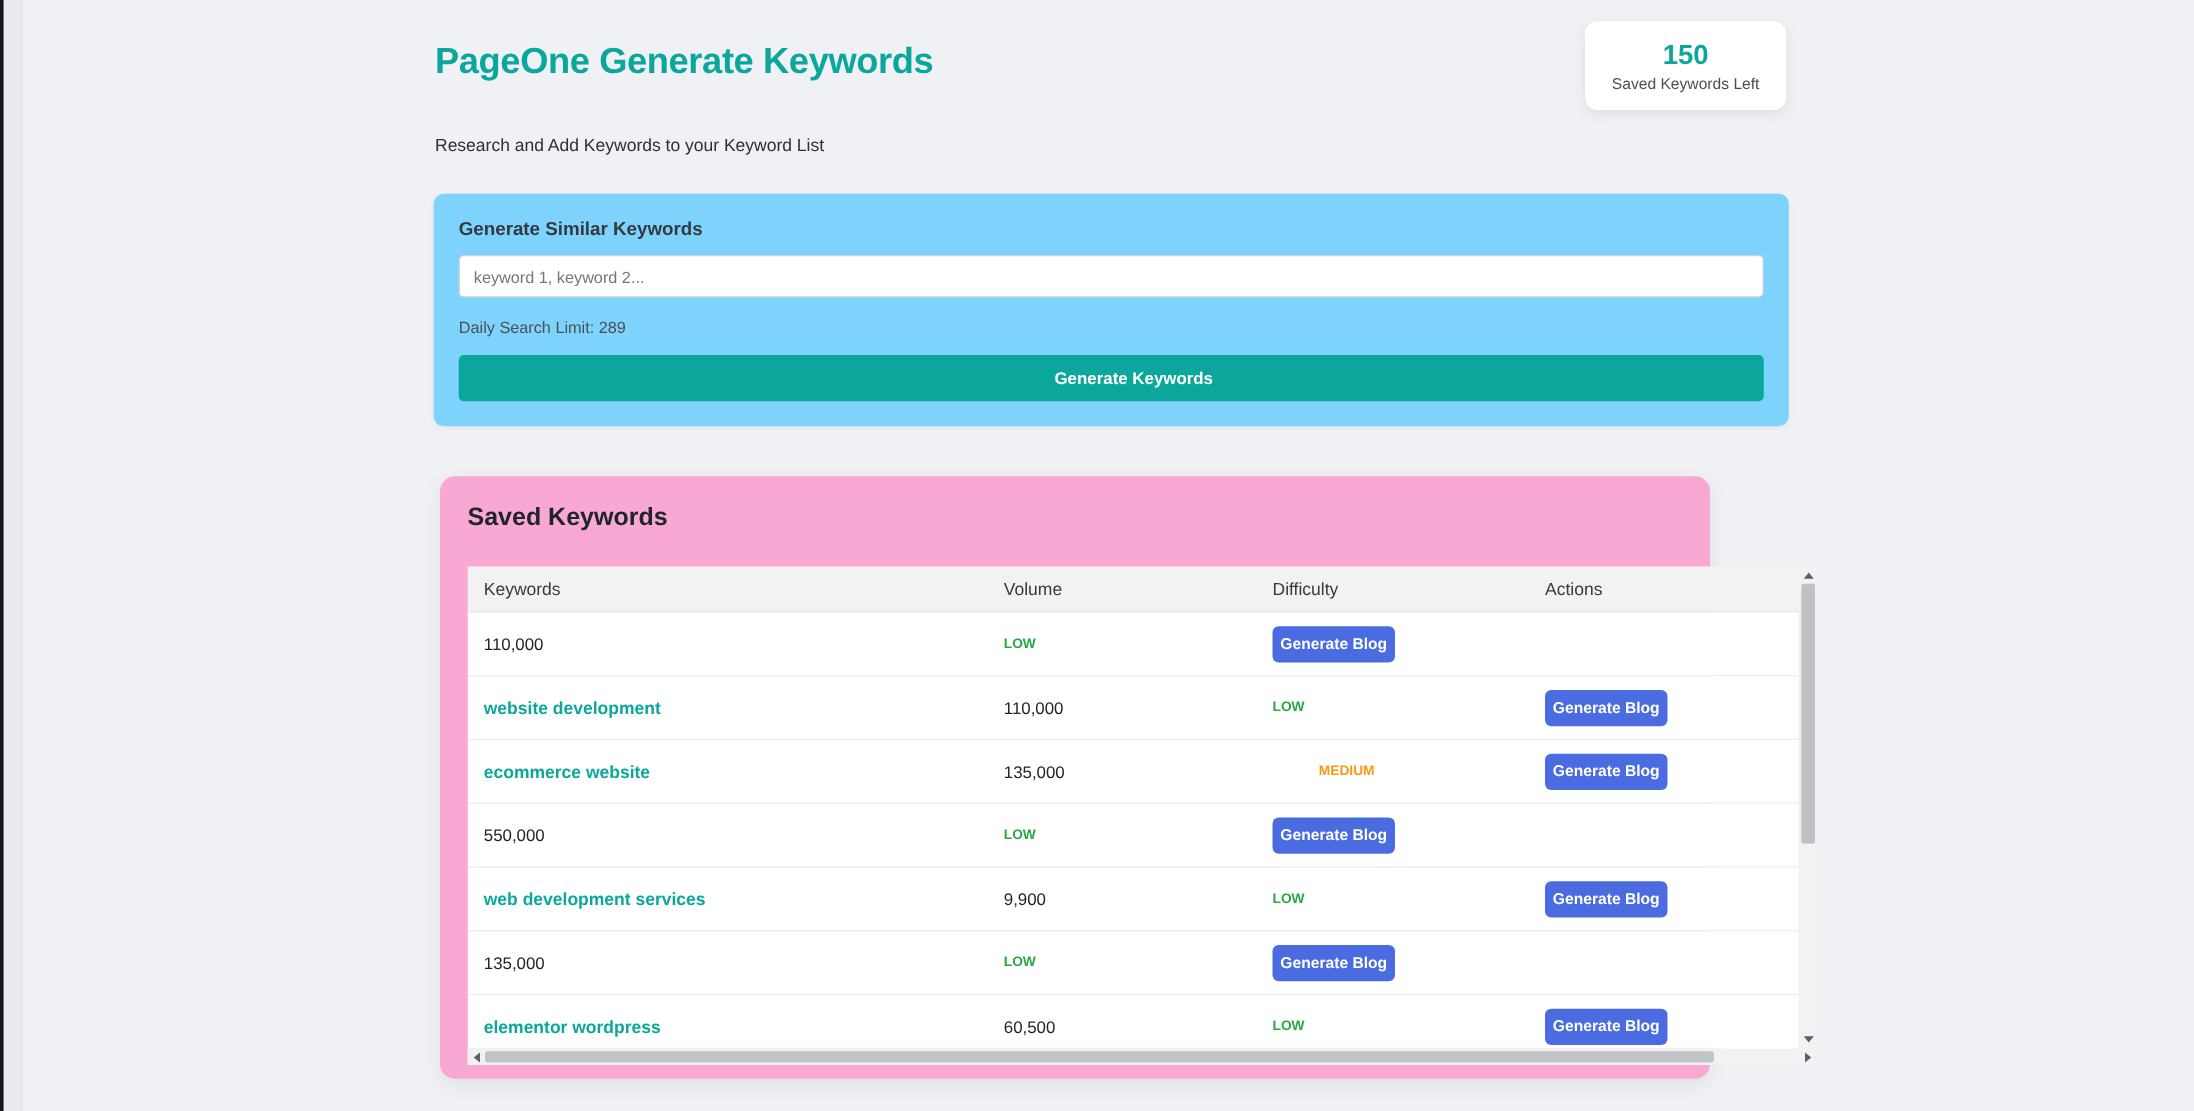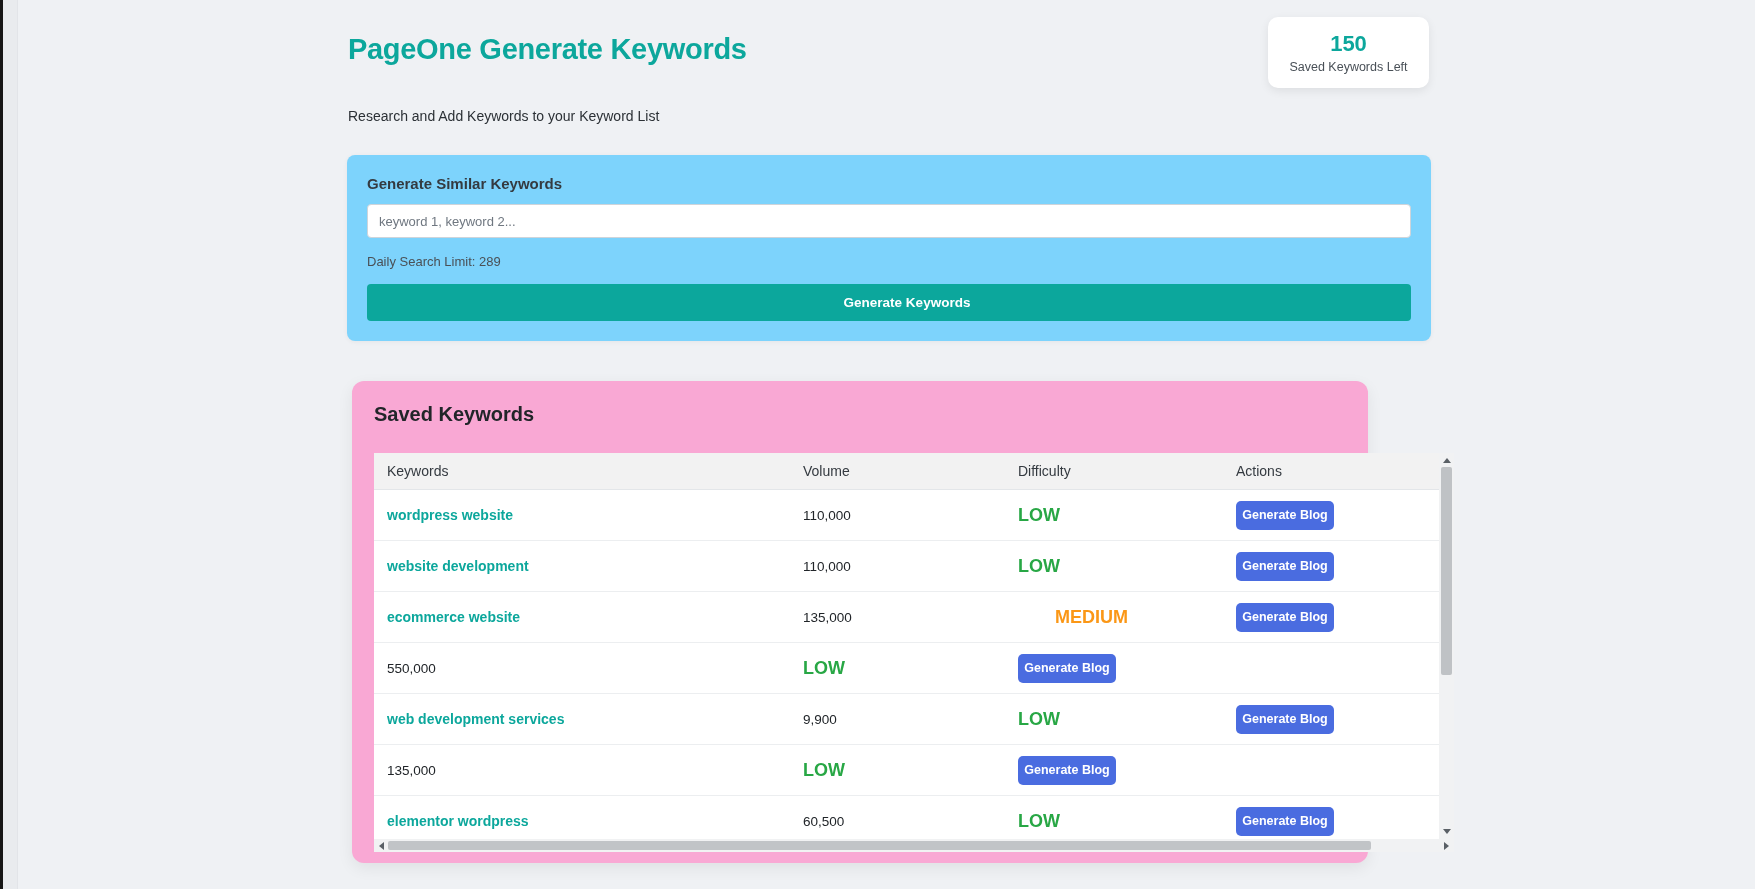--- a/index.html
+++ b/index.html
@@ -36,21 +36,21 @@
     box-shadow:0 5px 16px rgba(0,0,0,.07);}
   .saved-heading{position:absolute;left:22px;top:22px;font-size:20px;font-weight:600;color:#212529;}
 
   .table-zone{position:absolute;left:22px;top:72px;width:1080px;height:399px;}
   .table-viewport{position:absolute;left:0;top:0;width:1065px;height:386px;overflow:hidden;}
   .t-head,.t-row{display:grid;grid-template-columns:416px 215px 218px 1fr;align-items:center;padding-left:13px;}
   .t-head{height:37px;background:#f2f2f2;font-size:14px;color:#343a40;border-bottom:1px solid #e3e6e9;}
   .t-row{height:51px;border-bottom:1px solid #eceef0;background:#fff;}
   .kw{font-size:14px;font-weight:700;color:var(--accent);text-decoration:none;cursor:pointer;}
   .vol{font-size:13.5px;color:#212529;}
-  .diff{font-size:18px;font-weight:700;}
+  .diff{font-size:11px;font-weight:700;}
   .diff.low{color:var(--low);}
   .diff.medium{color:var(--medium);margin-left:37px;}
   .blog-btn{width:98px;height:29px;background:var(--blue);color:#fff;border:none;border-radius:5px;
     font-size:12.5px;font-weight:700;font-family:inherit;cursor:pointer;}
 
   
   .vscroll{position:absolute;right:0;top:0;width:15px;height:386px;background:#f1f2f3;}
   .vs-btn{position:absolute;left:0;width:15px;height:13px;display:flex;align-items:center;justify-content:center;cursor:pointer;}
   .vs-btn.up{top:1px;} .vs-btn.down{bottom:1px;}
   .vs-thumb{position:absolute;left:2px;top:14px;width:11px;height:208px;background:#bfc2c5;border-radius:2px;cursor:pointer;}
@@ -91,21 +91,20 @@
   <div class="table-zone">
     <div class="table-viewport">
       <div class="t-head">
         <span>Keywords</span>
         <span>Volume</span>
         <span>Difficulty</span>
         <span>Actions</span>
       </div>
       <div id="table-body">
   <div class="t-row">
-    <a class="kw">wordpress website</a>
     <span class="vol">110,000</span>
     <span class="diff low">LOW</span>
     <span>
       <button class="blog-btn">Generate Blog</button>
     </span>
   </div>
 
   <div class="t-row">
     <a class="kw">website development</a>
     <span class="vol">110,000</span>

